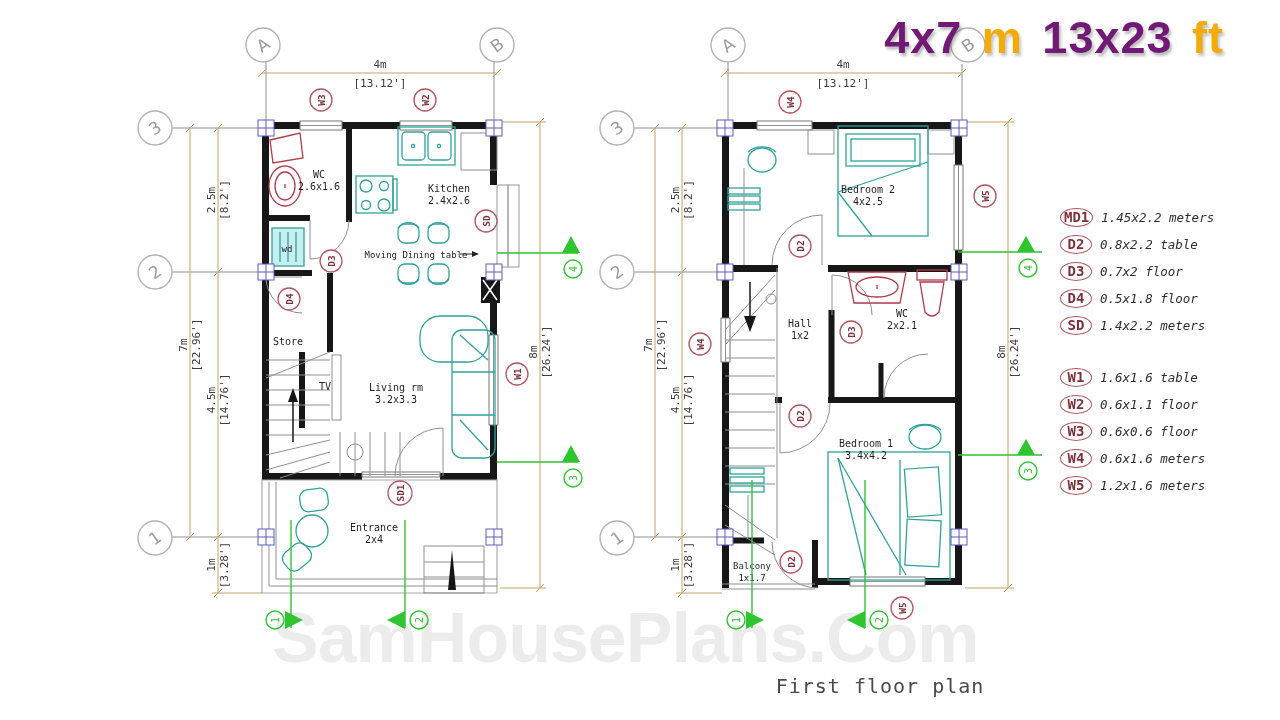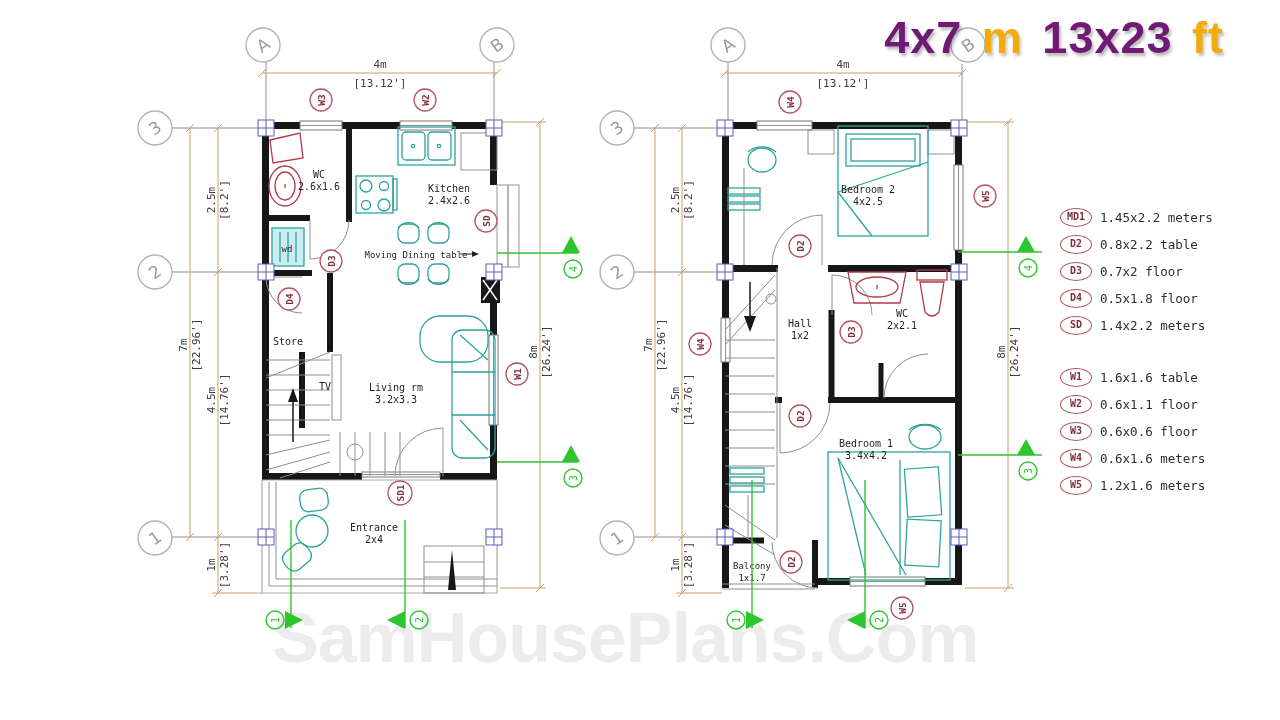--- a/index.html
+++ b/index.html
@@ -11,23 +11,23 @@
   
   .title{position:absolute;top:12px;right:50px;font-family:"Liberation Sans",sans-serif;
          font-weight:800;font-size:45px;letter-spacing:1px;white-space:nowrap;}
   .title .tg{color:#701a75;text-shadow:2px 3px 3px rgba(60,60,60,.35);}
   .title .ty{color:#f3ab07;text-shadow:2px 3px 3px rgba(60,60,60,.3);margin:0 6px;}
   
   .legend{position:absolute;left:1060px;top:204px;}
   .lrow{display:flex;align-items:center;height:27px;gap:8px;}
   .lgap{margin-top:25px;}
   .chip{min-width:24px;padding:0 3px;height:17px;line-height:16px;text-align:center;
-        border:1.4px solid #b5565e;border-radius:50%;color:#7d3038;font-size:10px;font-weight:bold;
+        border:1.4px solid #b5565e;border-radius:50%;color:#7d3038;font-size:14px;font-weight:bold;
         font-family:"DejaVu Sans Mono",monospace;}
-  .lsize{font-size:12.5px;color:#2e2e2e;font-family:"DejaVu Sans Mono",monospace;}
+  .lsize{font-size:12.5px;color:#2e2e2e;font-family:"DejaVu Sans Mono",monospace;font-style:italic;}
   
   .caption{position:absolute;top:674px;width:300px;text-align:center;font-size:20px;
            letter-spacing:1px;color:#4a4a4a;font-family:"DejaVu Sans Mono",monospace;}
   .cap-g{left:218px;}
   .cap-f{left:730px;}
   
   svg{position:absolute;left:0;top:0;}
   .wall{stroke:#171717;stroke-width:7;fill:none;}
   .iwall{stroke:#171717;stroke-width:6;fill:none;}
   .swall{stroke:#171717;stroke-width:5;fill:none;}
@@ -593,14 +593,15 @@
     <div class="lrow">
         <span class="chip">W4</span>
         <span class="lsize">0.6x1.6 meters</span>
       </div>
     <div class="lrow">
         <span class="chip">W5</span>
         <span class="lsize">1.2x1.6 meters</span>
       </div>
   </div>
 
+  <div class="caption cap-f">First floor plan</div>
 
 </div>
 
 </body></html>

